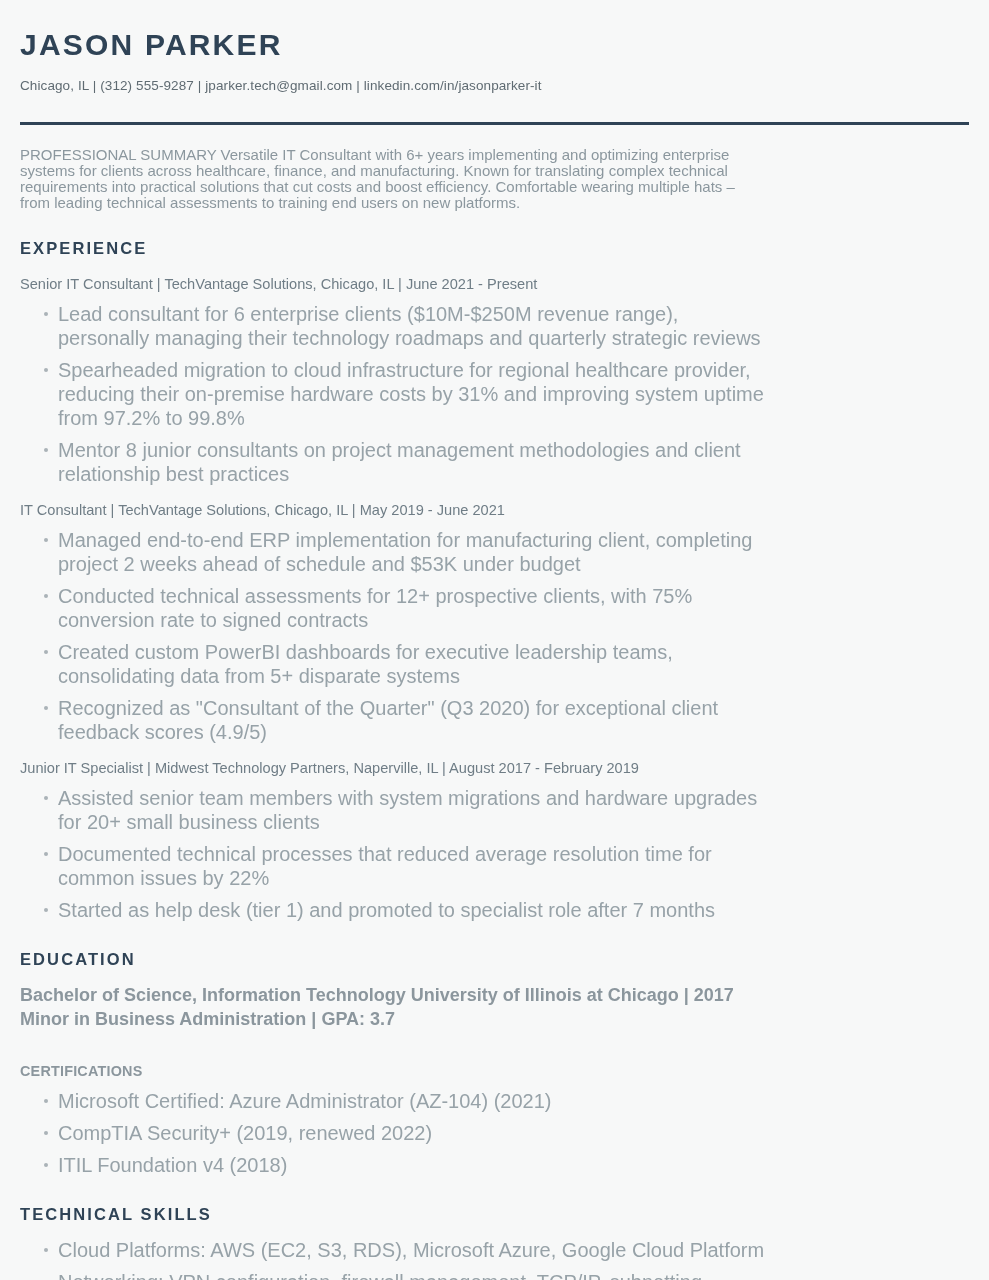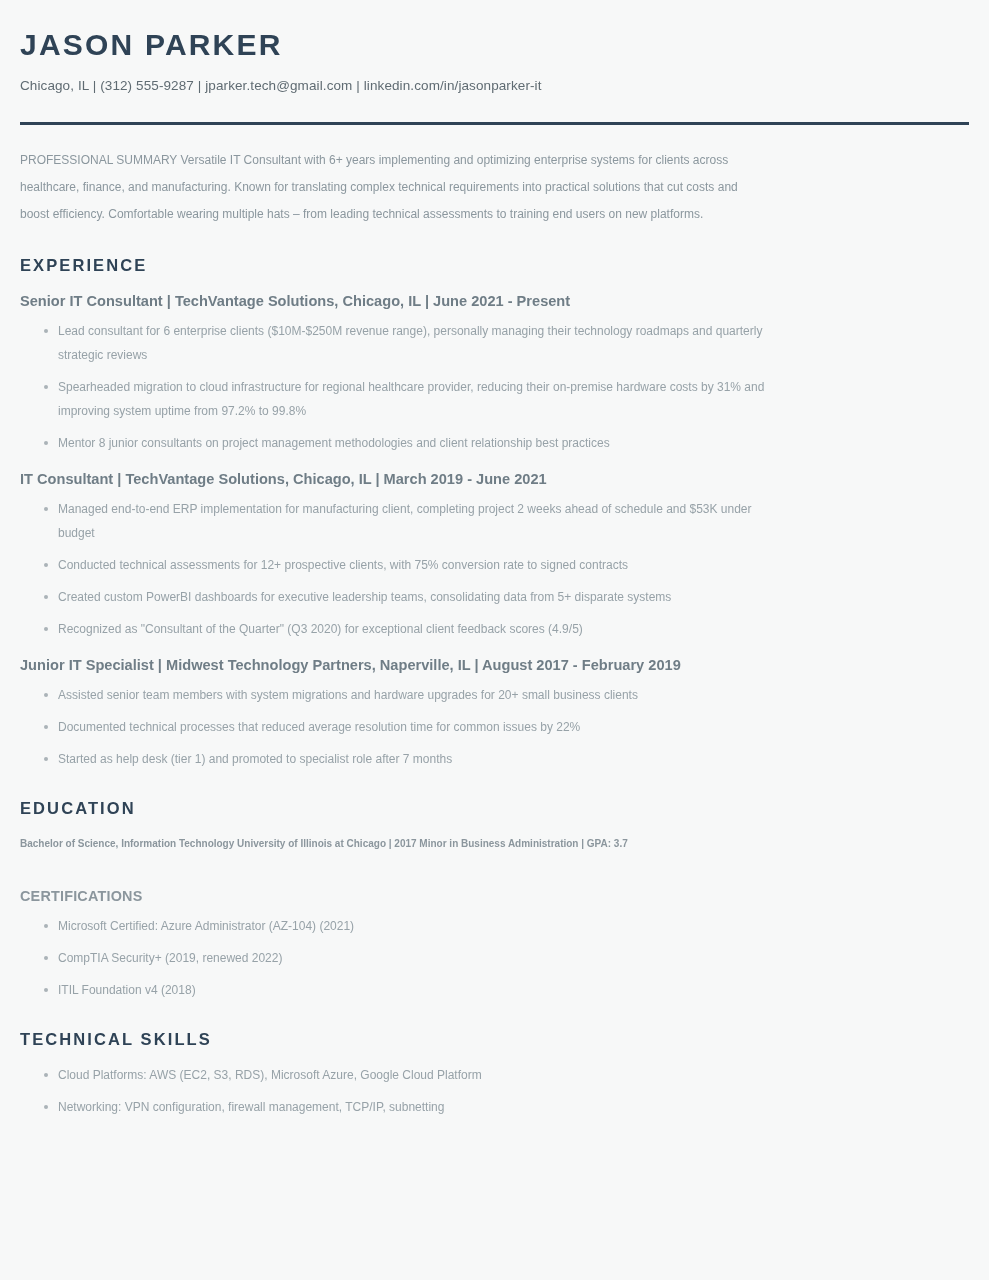--- a/index.html
+++ b/index.html
@@ -43,41 +43,41 @@
 
   .header-rule {
     height: 3px;
     background: #2f4356;
     margin-top: 26px;
     width: 949px;
   }
 
   
   .summary {
-    font-size: 12px;
+    font-size: 15px;
     color: #8b979e;
-    line-height: 27px;
+    line-height: 16px;
     margin-top: 22px;
     max-width: 948px;
   }
 
   
   .section-heading {
     font-size: 16.5px;
     font-weight: bold;
     letter-spacing: 2.1px;
     color: #2f4356;
     margin-top: 28px;
     margin-bottom: 14px;
   }
 
   
   .entry-title {
     font-size: 14.6px;
-    font-weight: bold;
+    font-weight: normal;
     color: #6f7d86;
     line-height: 24px;
     margin-top: 12px;
     margin-bottom: 6px;
     max-width: 950px;
   }
 
   .entry-title.first { margin-top: 0; }
 
   .sub-heading {
@@ -93,40 +93,40 @@
   
   ul.bullets {
     list-style: none;
     margin: 0 0 0 0;
     padding: 0;
   }
 
   ul.bullets li {
     position: relative;
     padding-left: 38px;
-    font-size: 12px;
+    font-size: 20px;
     color: #97a2a8;
     line-height: 24px;
     margin-bottom: 8px;
     max-width: 988px;
   }
 
   ul.bullets li::before {
     content: "";
     position: absolute;
     left: 24px;
     top: 10px;
     width: 4px;
     height: 4px;
     border-radius: 50%;
     background: #aab3b8;
   }
 
   .edu-entry {
-    font-size: 10px;
+    font-size: 18px;
     font-weight: bold;
     color: #8b969d;
     line-height: 24px;
     max-width: 910px;
     margin-bottom: 0;
   }
 </style>
 </head>
 <body>
 
@@ -146,21 +146,21 @@
     <div>
       <div class="entry-title first">Senior IT Consultant | TechVantage Solutions, Chicago, IL | June 2021 - Present</div>
       <ul class="bullets">
         <li>Lead consultant for 6 enterprise clients ($10M-$250M revenue range), personally managing their technology roadmaps and quarterly strategic reviews</li>
         <li>Spearheaded migration to cloud infrastructure for regional healthcare provider, reducing their on-premise hardware costs by 31% and improving system uptime from 97.2% to 99.8%</li>
         <li>Mentor 8 junior consultants on project management methodologies and client relationship best practices</li>
       </ul>
     </div>
 
     <div>
-      <div class="entry-title">IT Consultant | TechVantage Solutions, Chicago, IL | March 2019 - June 2021</div>
+      <div class="entry-title">IT Consultant | TechVantage Solutions, Chicago, IL | May 2019 - June 2021</div>
       <ul class="bullets">
         <li>Managed end-to-end ERP implementation for manufacturing client, completing project 2 weeks ahead of schedule and $53K under budget</li>
         <li>Conducted technical assessments for 12+ prospective clients, with 75% conversion rate to signed contracts</li>
         <li>Created custom PowerBI dashboards for executive leadership teams, consolidating data from 5+ disparate systems</li>
         <li>Recognized as "Consultant of the Quarter" (Q3 2020) for exceptional client feedback scores (4.9/5)</li>
       </ul>
     </div>
 
     <div>
       <div class="entry-title">Junior IT Specialist | Midwest Technology Partners, Naperville, IL | August 2017 - February 2019</div>

